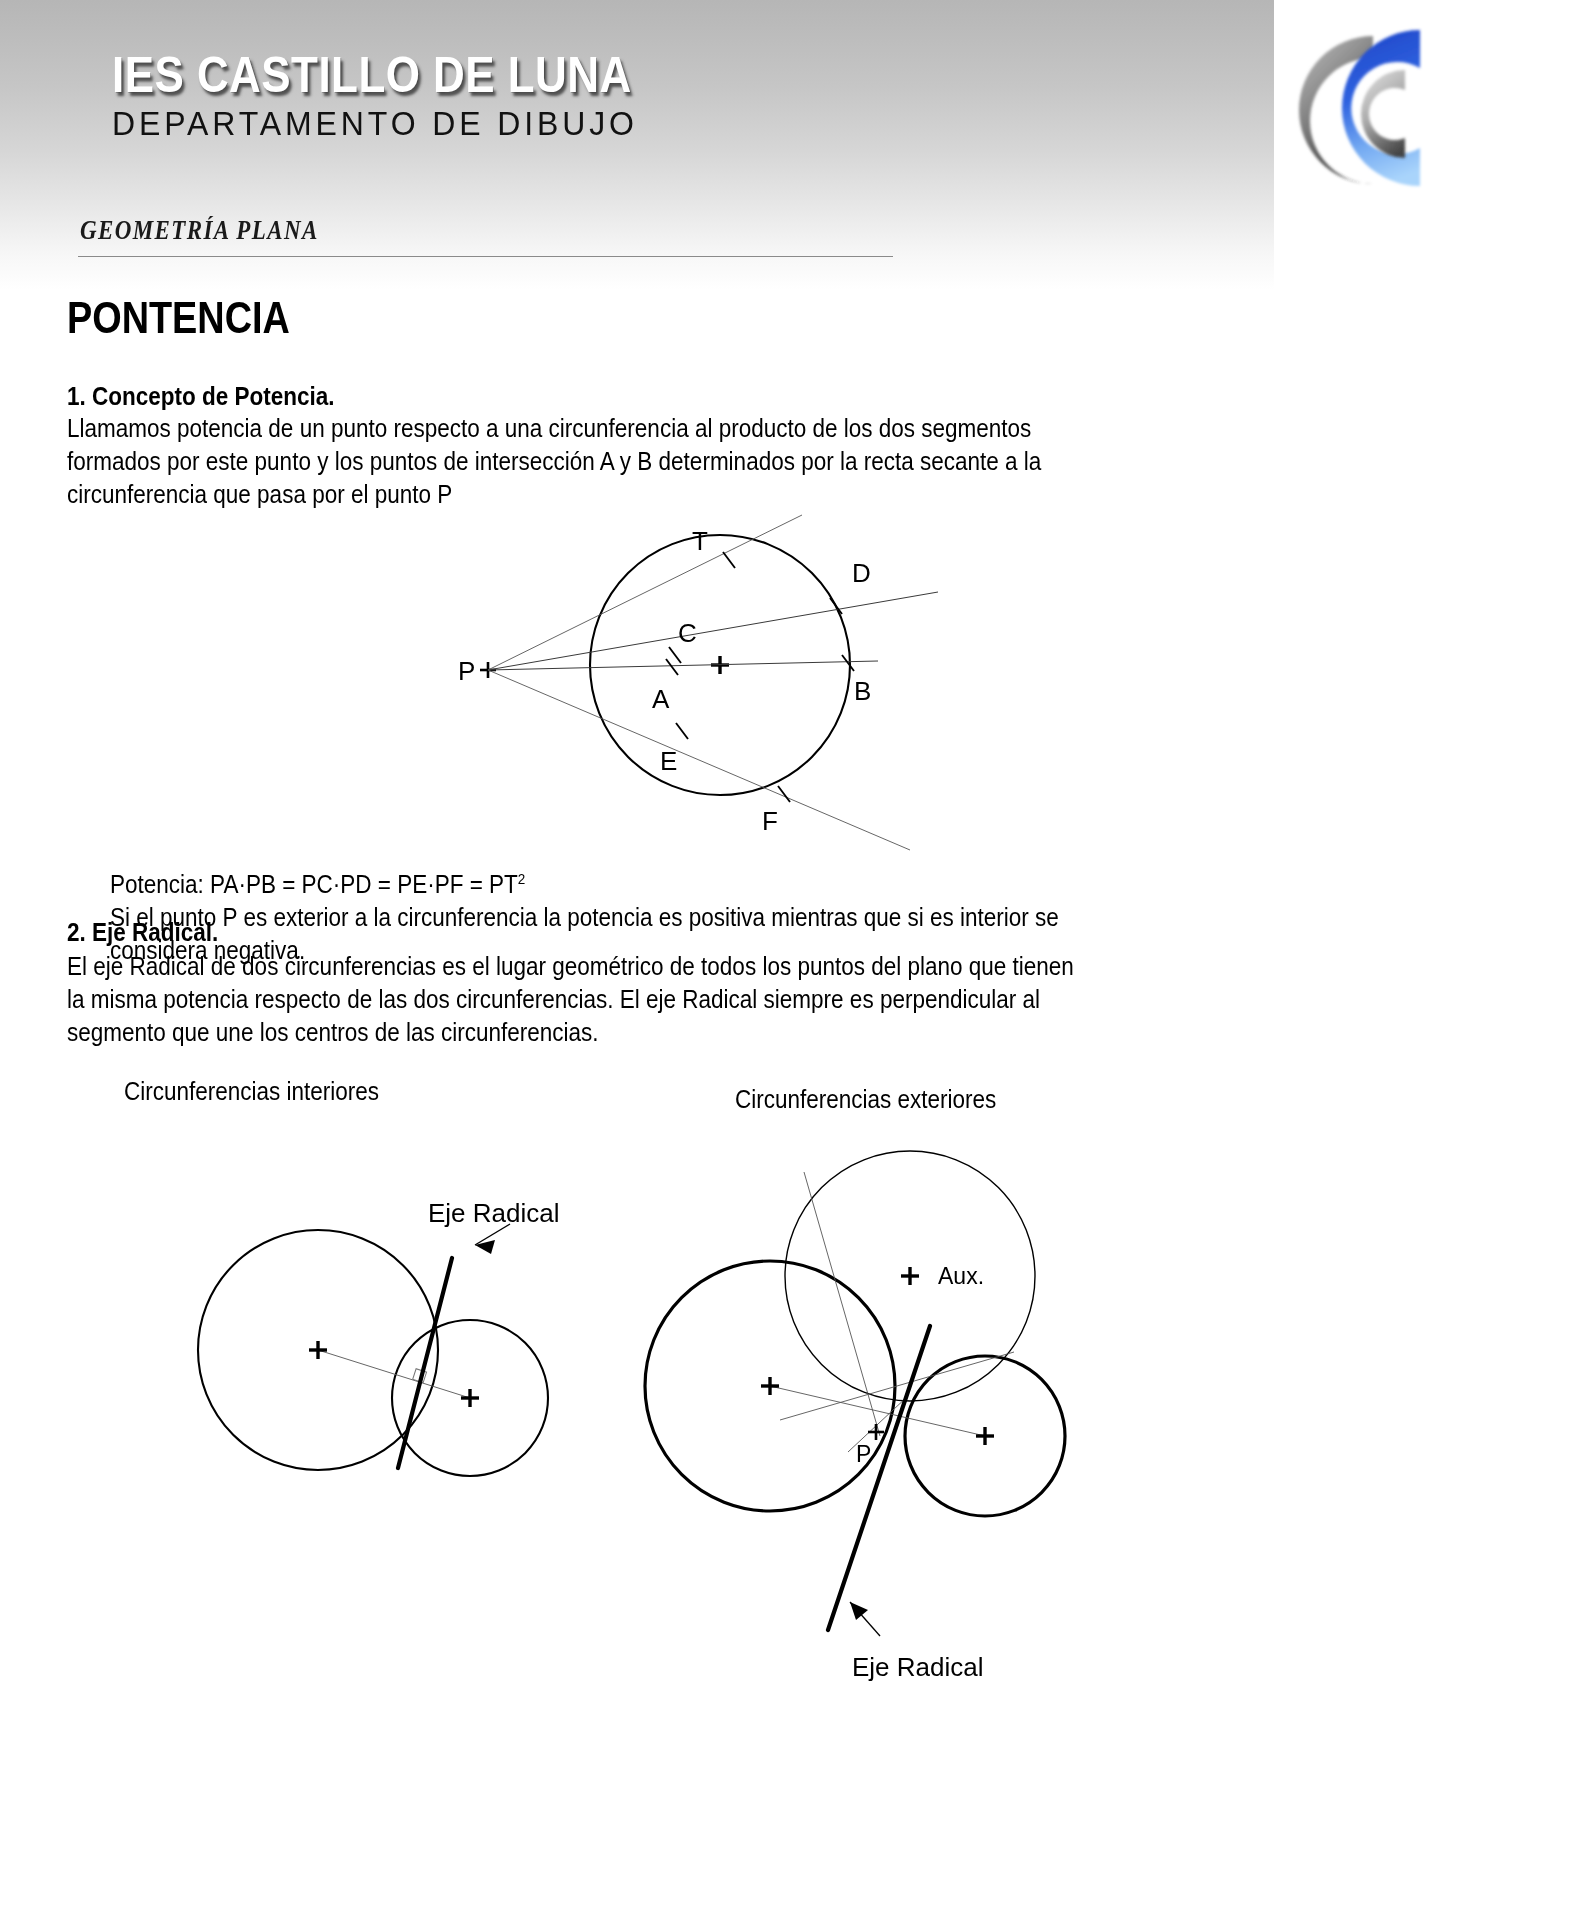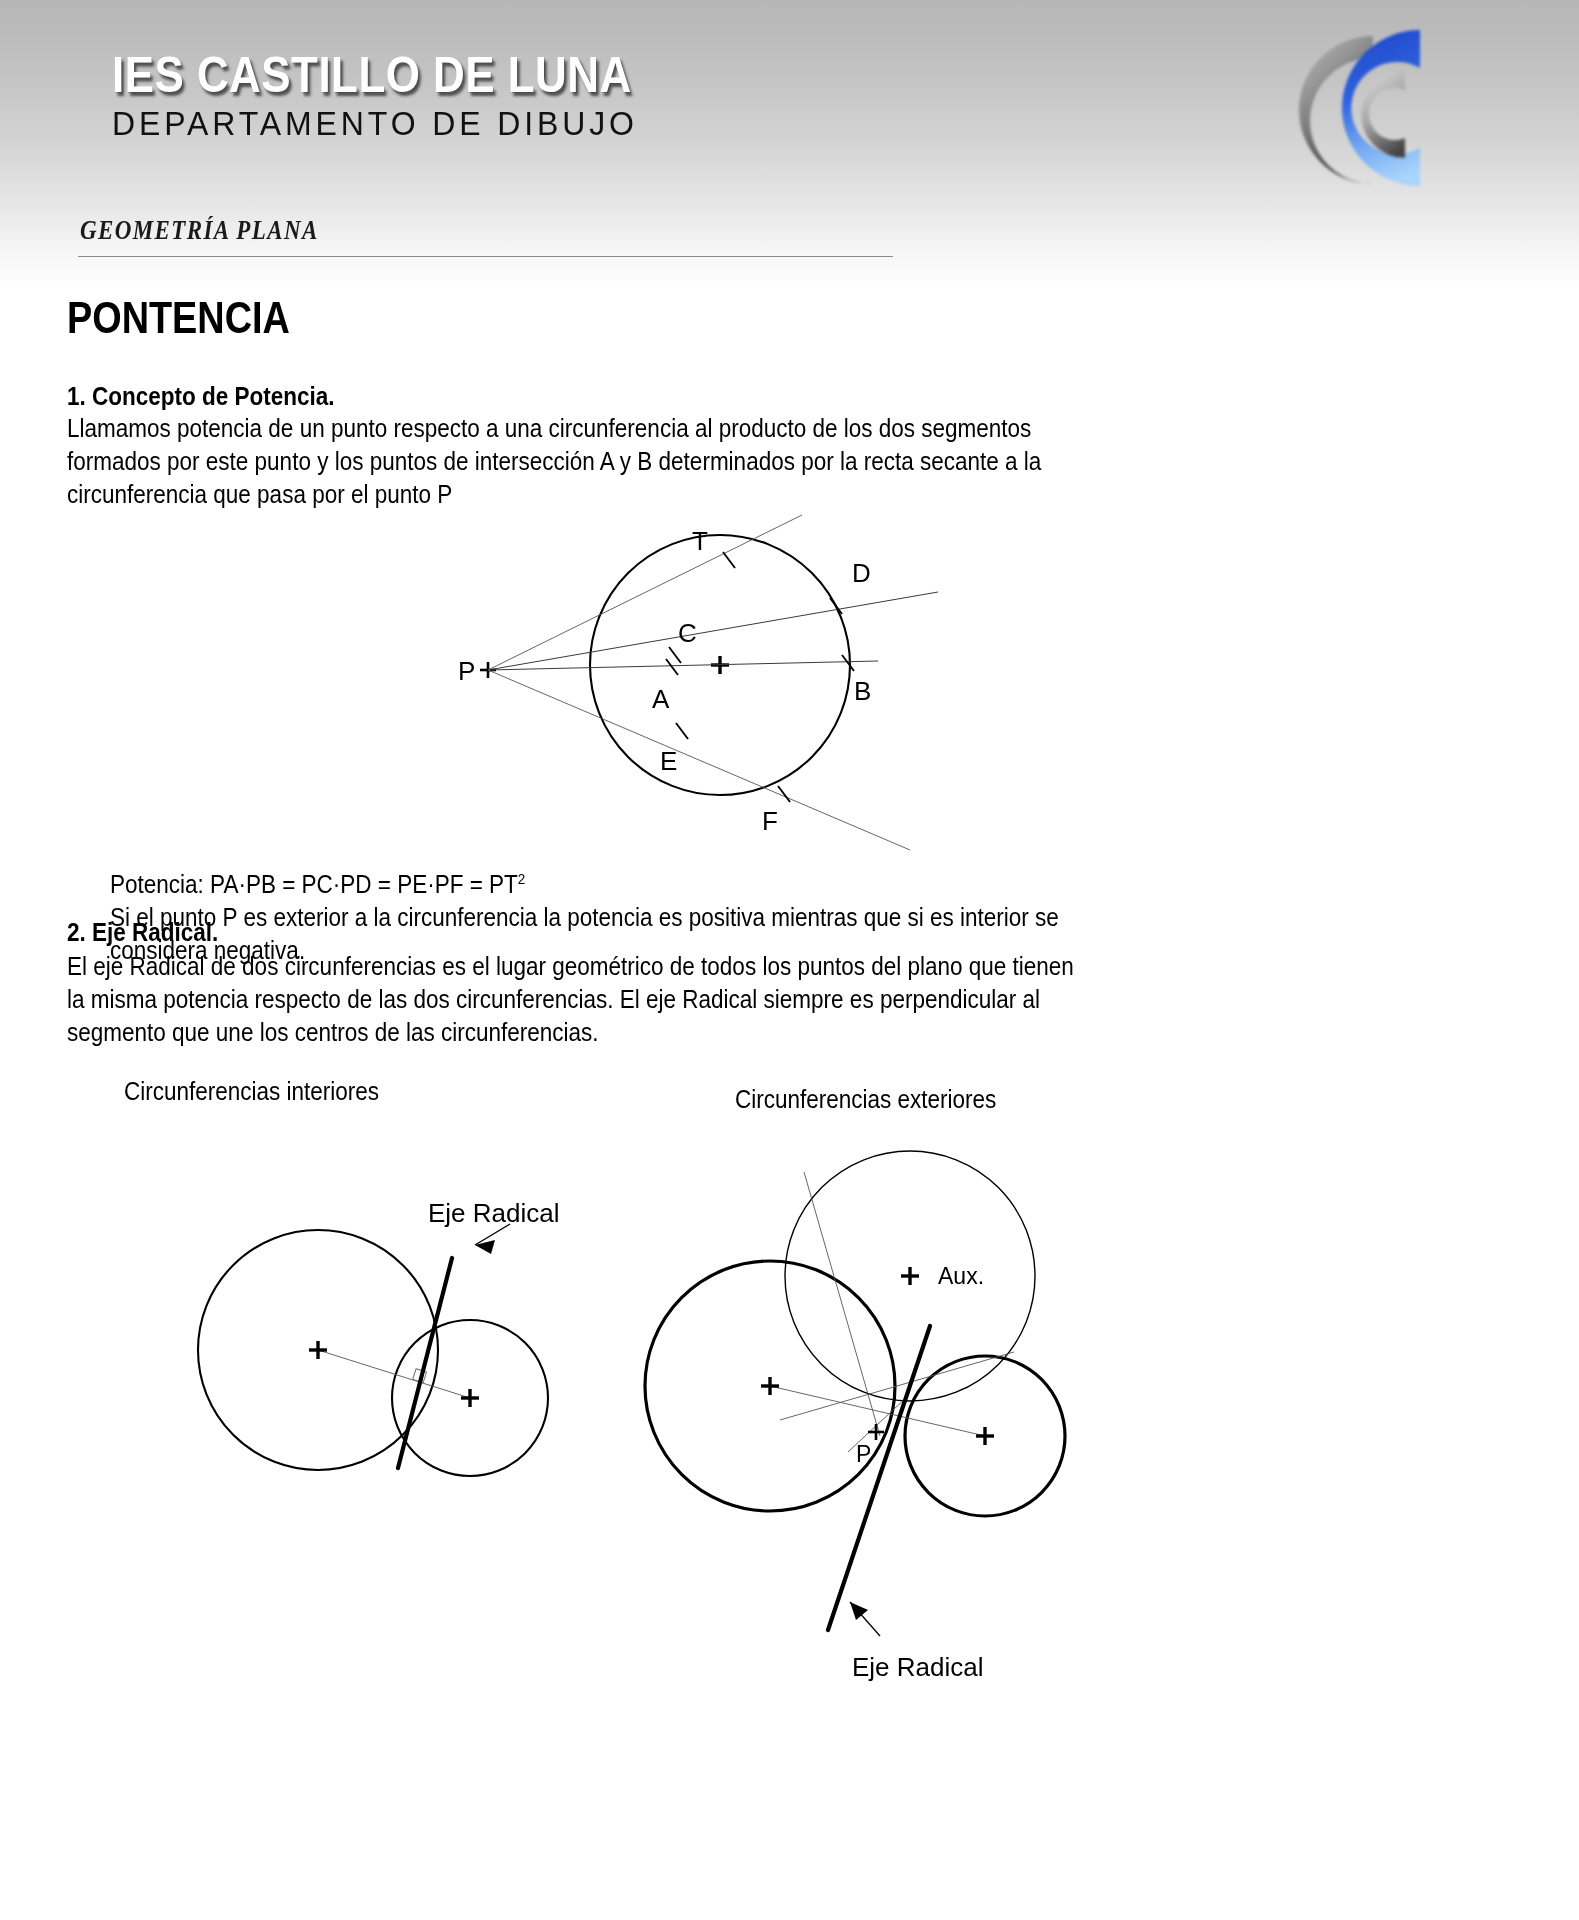--- a/index.html
+++ b/index.html
@@ -7,21 +7,21 @@
     width:1579px;height:1920px;
     background:#ffffff;
     font-family:"Liberation Sans", sans-serif;
     color:#000;
     position:relative;
     overflow:hidden;
   }
 
   
   #header{
-    position:absolute;left:0;top:0;width:1579px;height:290px;
+    position:absolute;left:0;top:0;width:1274px;height:290px;
     background:linear-gradient(to bottom,#b6b6b6 0%,#bcbcbc 12%,#c6c6c6 30%,#d6d6d6 52%,#e8e8e8 72%,#f7f7f7 88%,#ffffff 100%);
   }
   #school-title{
     position:absolute;left:112px;top:46px;
     font-family:"Liberation Sans", sans-serif;
     font-weight:bold;
     font-size:50px;
     letter-spacing:0.5px;
     color:#ffffff;
     transform:scaleX(0.88);

